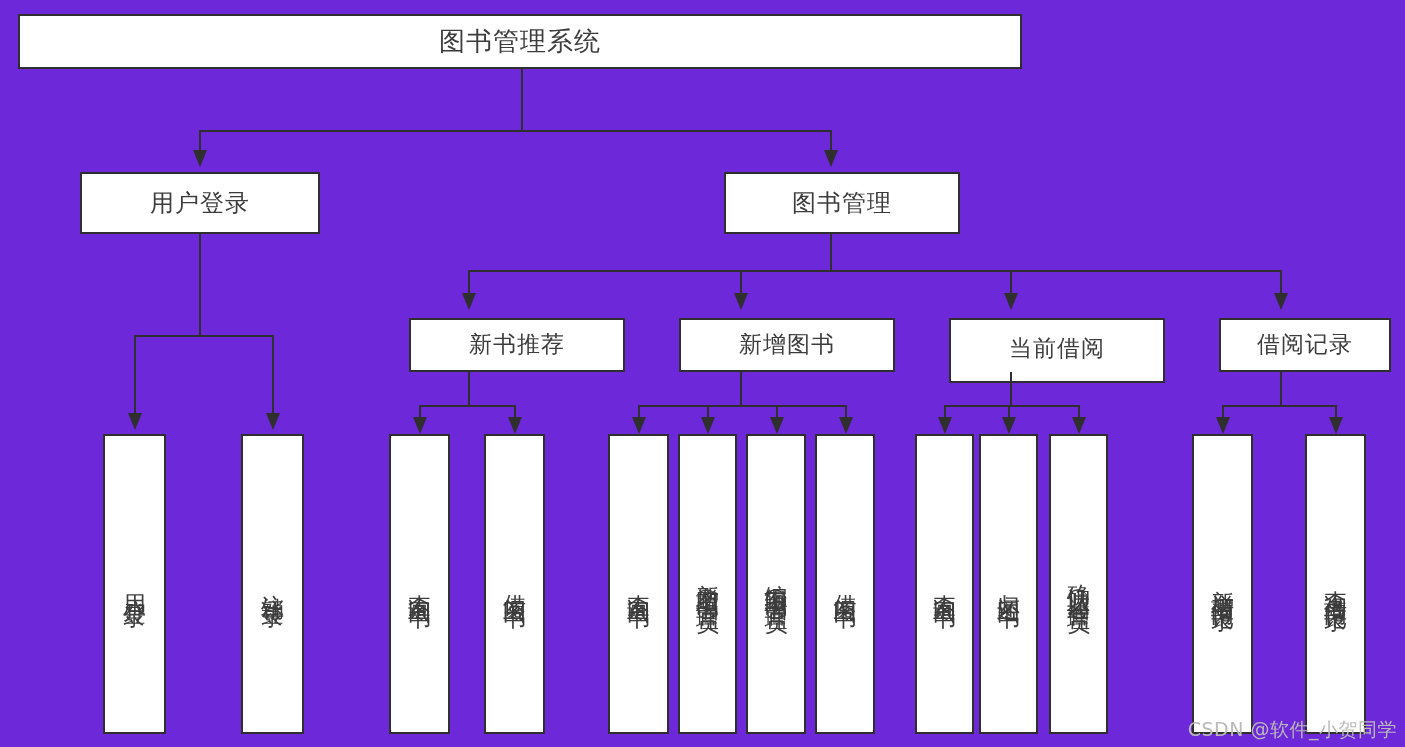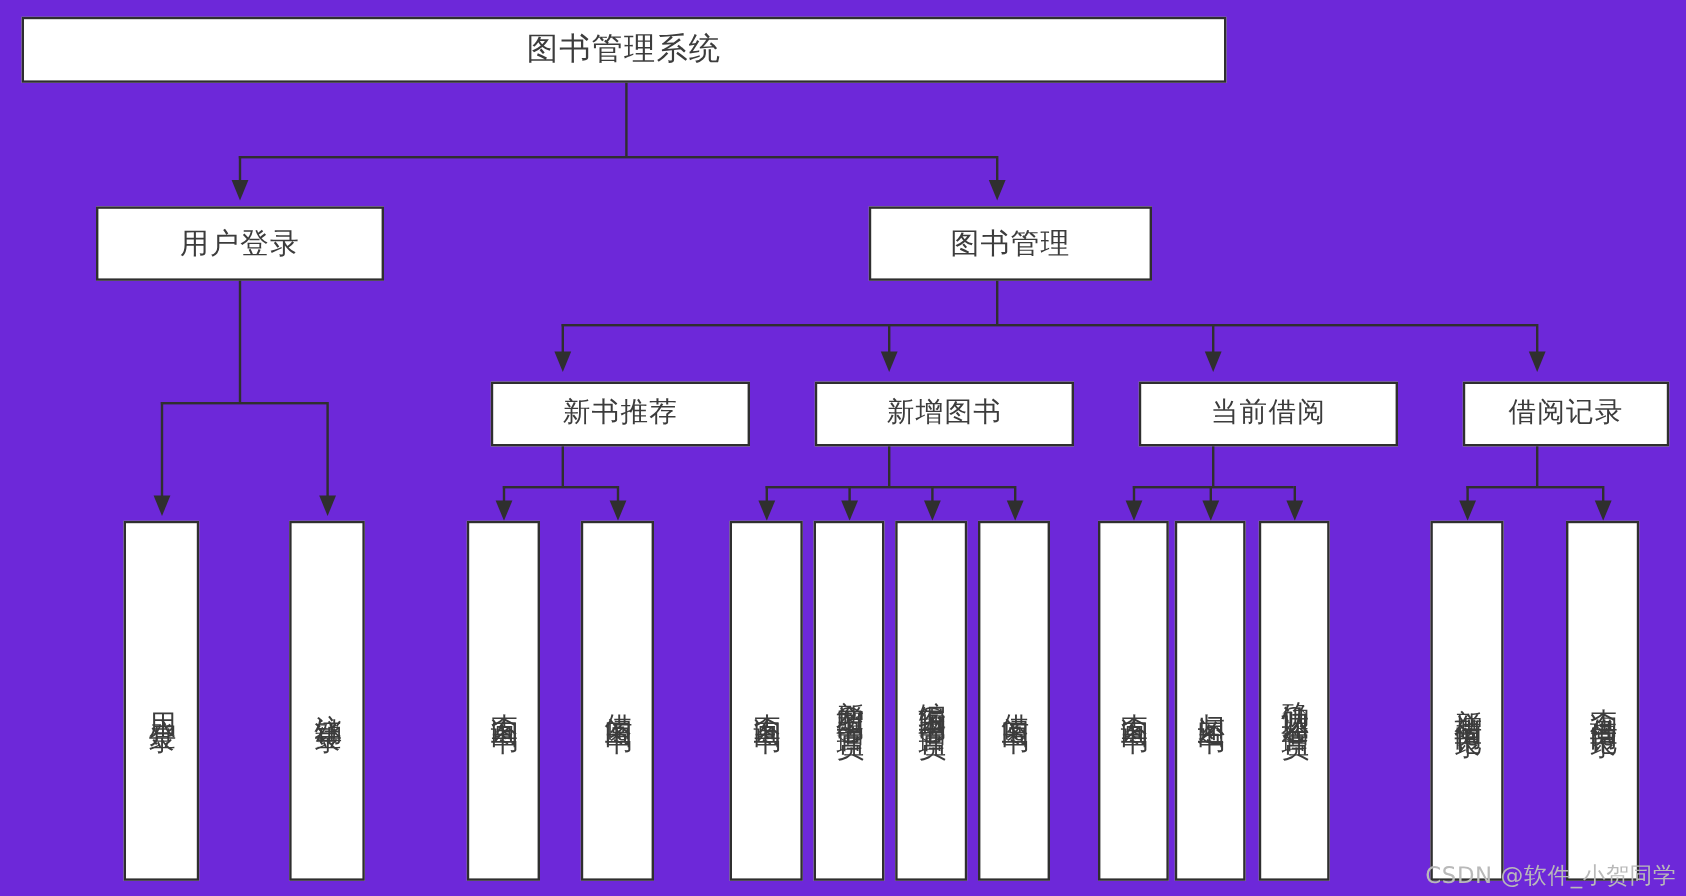--- a/index.html
+++ b/index.html
@@ -137,21 +137,21 @@
 
   <div class="vline" style="left:1280px;top:270px;height:25px;"></div>
   <div class="arrow" style="left:1274px;top:293px;"></div>
 
   <div class="node lvl3" style="left:362px;top:318px;width:216px;height:54px;">
     <span>新书推荐</span>
   </div>
   <div class="node lvl3" style="left:632px;top:318px;width:216px;height:54px;">
     <span>新增图书</span>
   </div>
-  <div class="node lvl3" style="left:902px;top:318px;width:216px;height:54px;">
+  <div class="node lvl3" style="left:902px;top:318px;width:216px;height:65px;font-family:Liberation Mono, monospace;">
     <span>当前借阅</span>
   </div>
   <div class="node lvl3" style="left:1172px;top:318px;width:172px;height:54px;">
     <span>借阅记录</span>
   </div>
 
   <div class="vline" style="left:468px;top:372px;height:33px;"></div>
   <div class="hline" style="left:419px;top:405px;width:96px;"></div>
   <div class="vline" style="left:419px;top:405px;height:14px;"></div>
   <div class="arrow" style="left:413px;top:417px;"></div>

